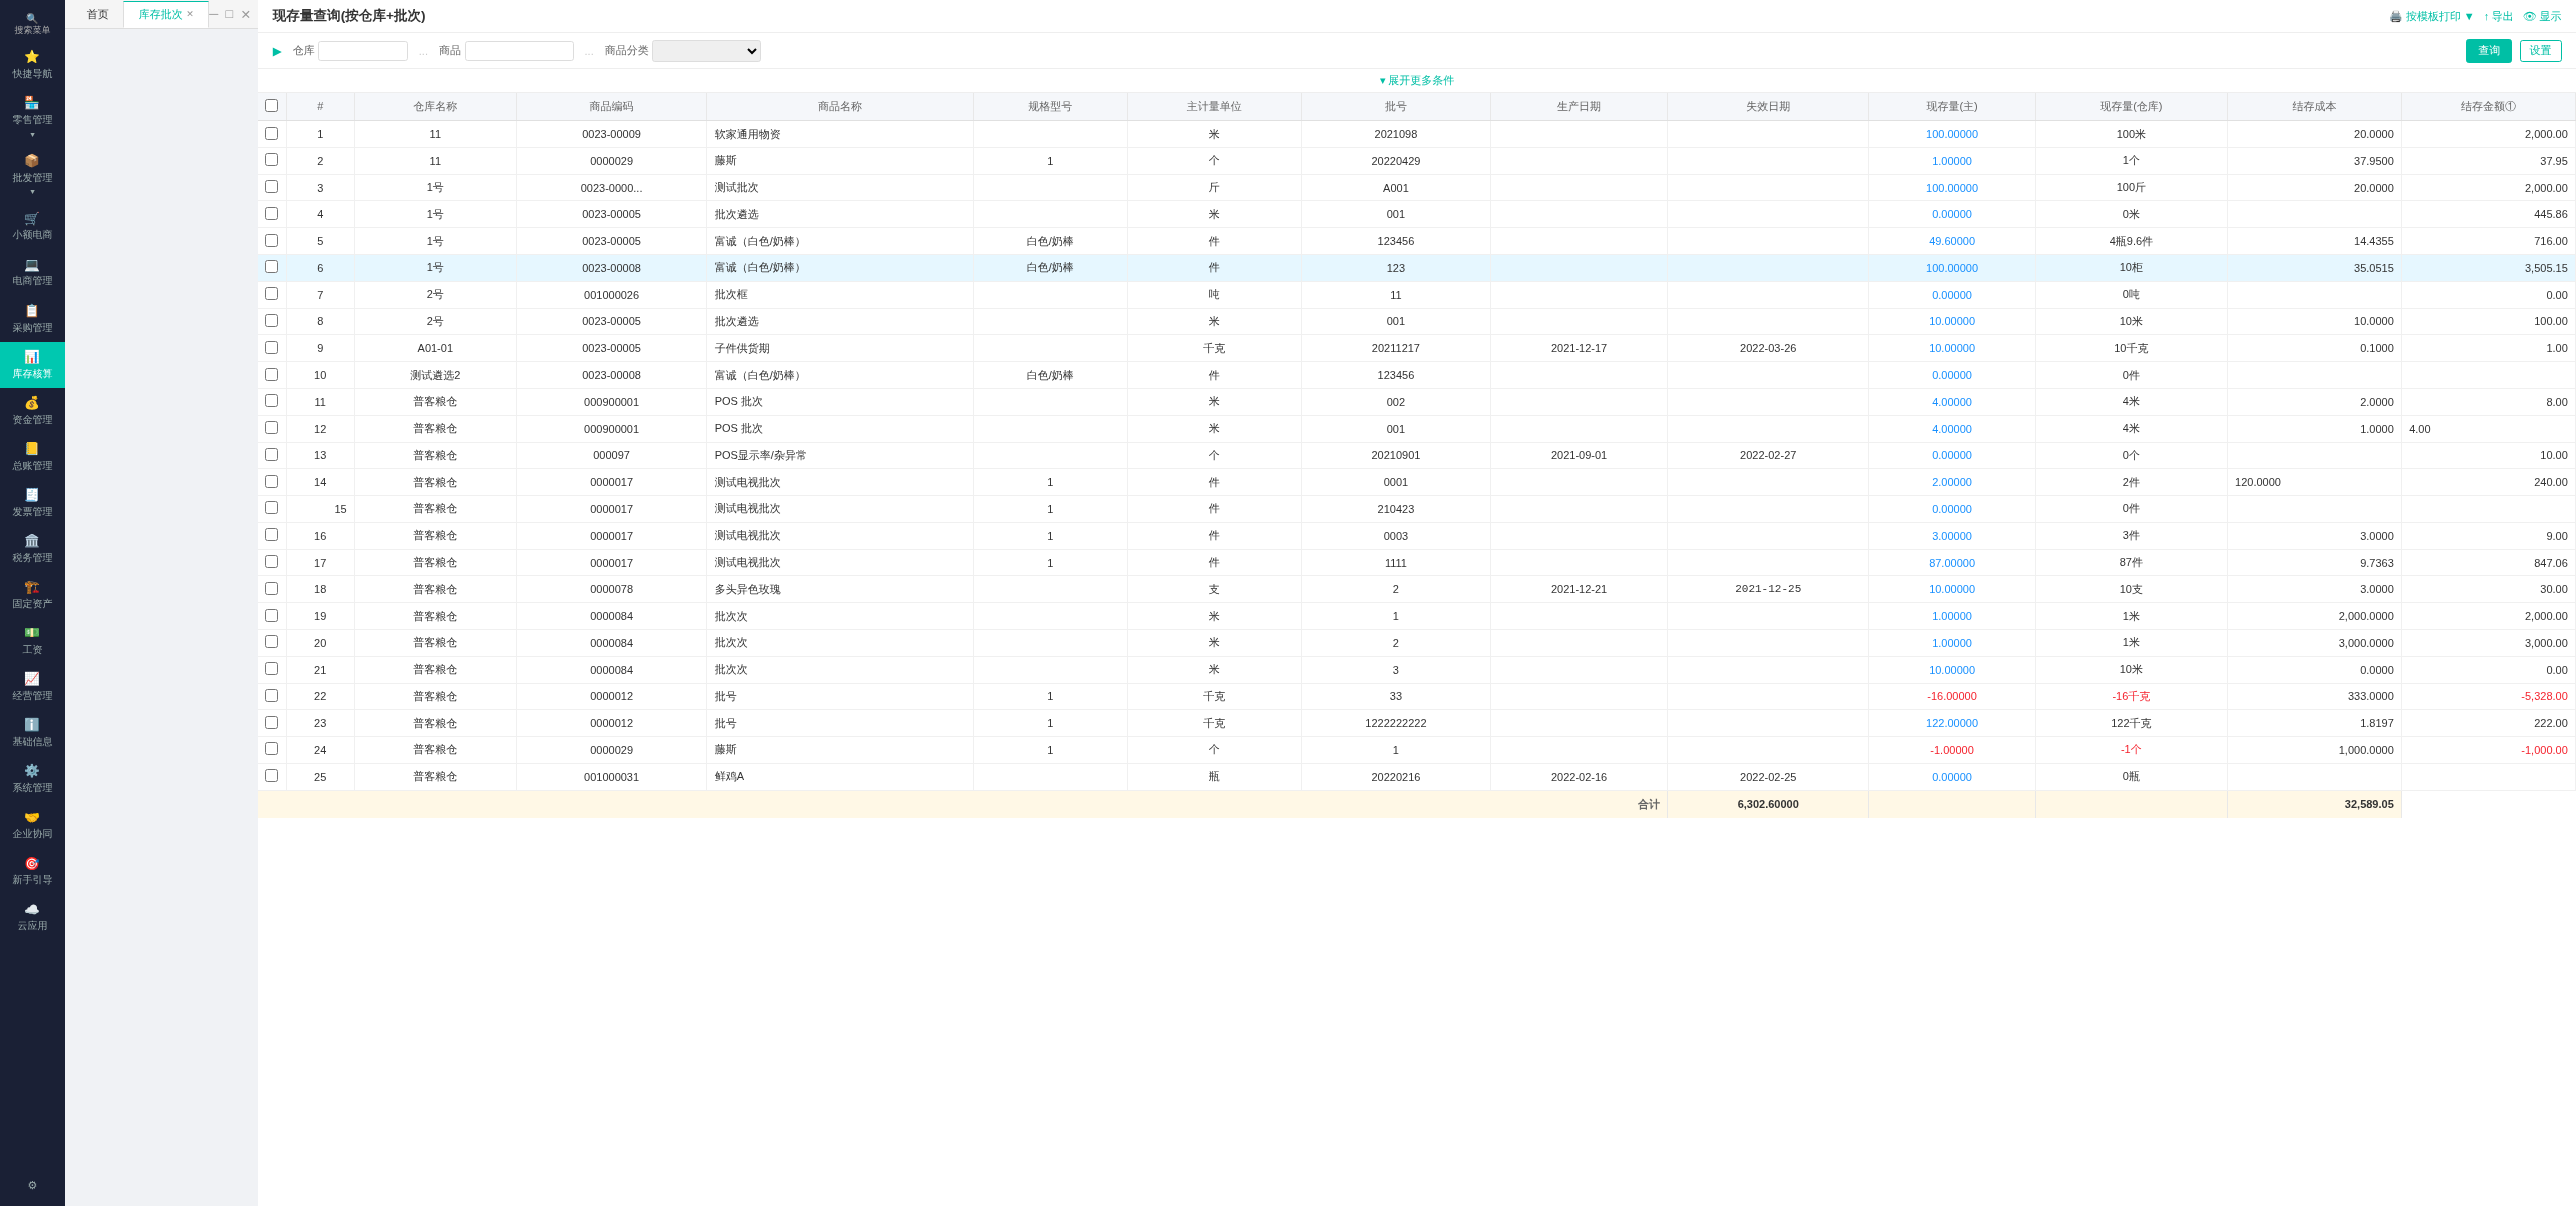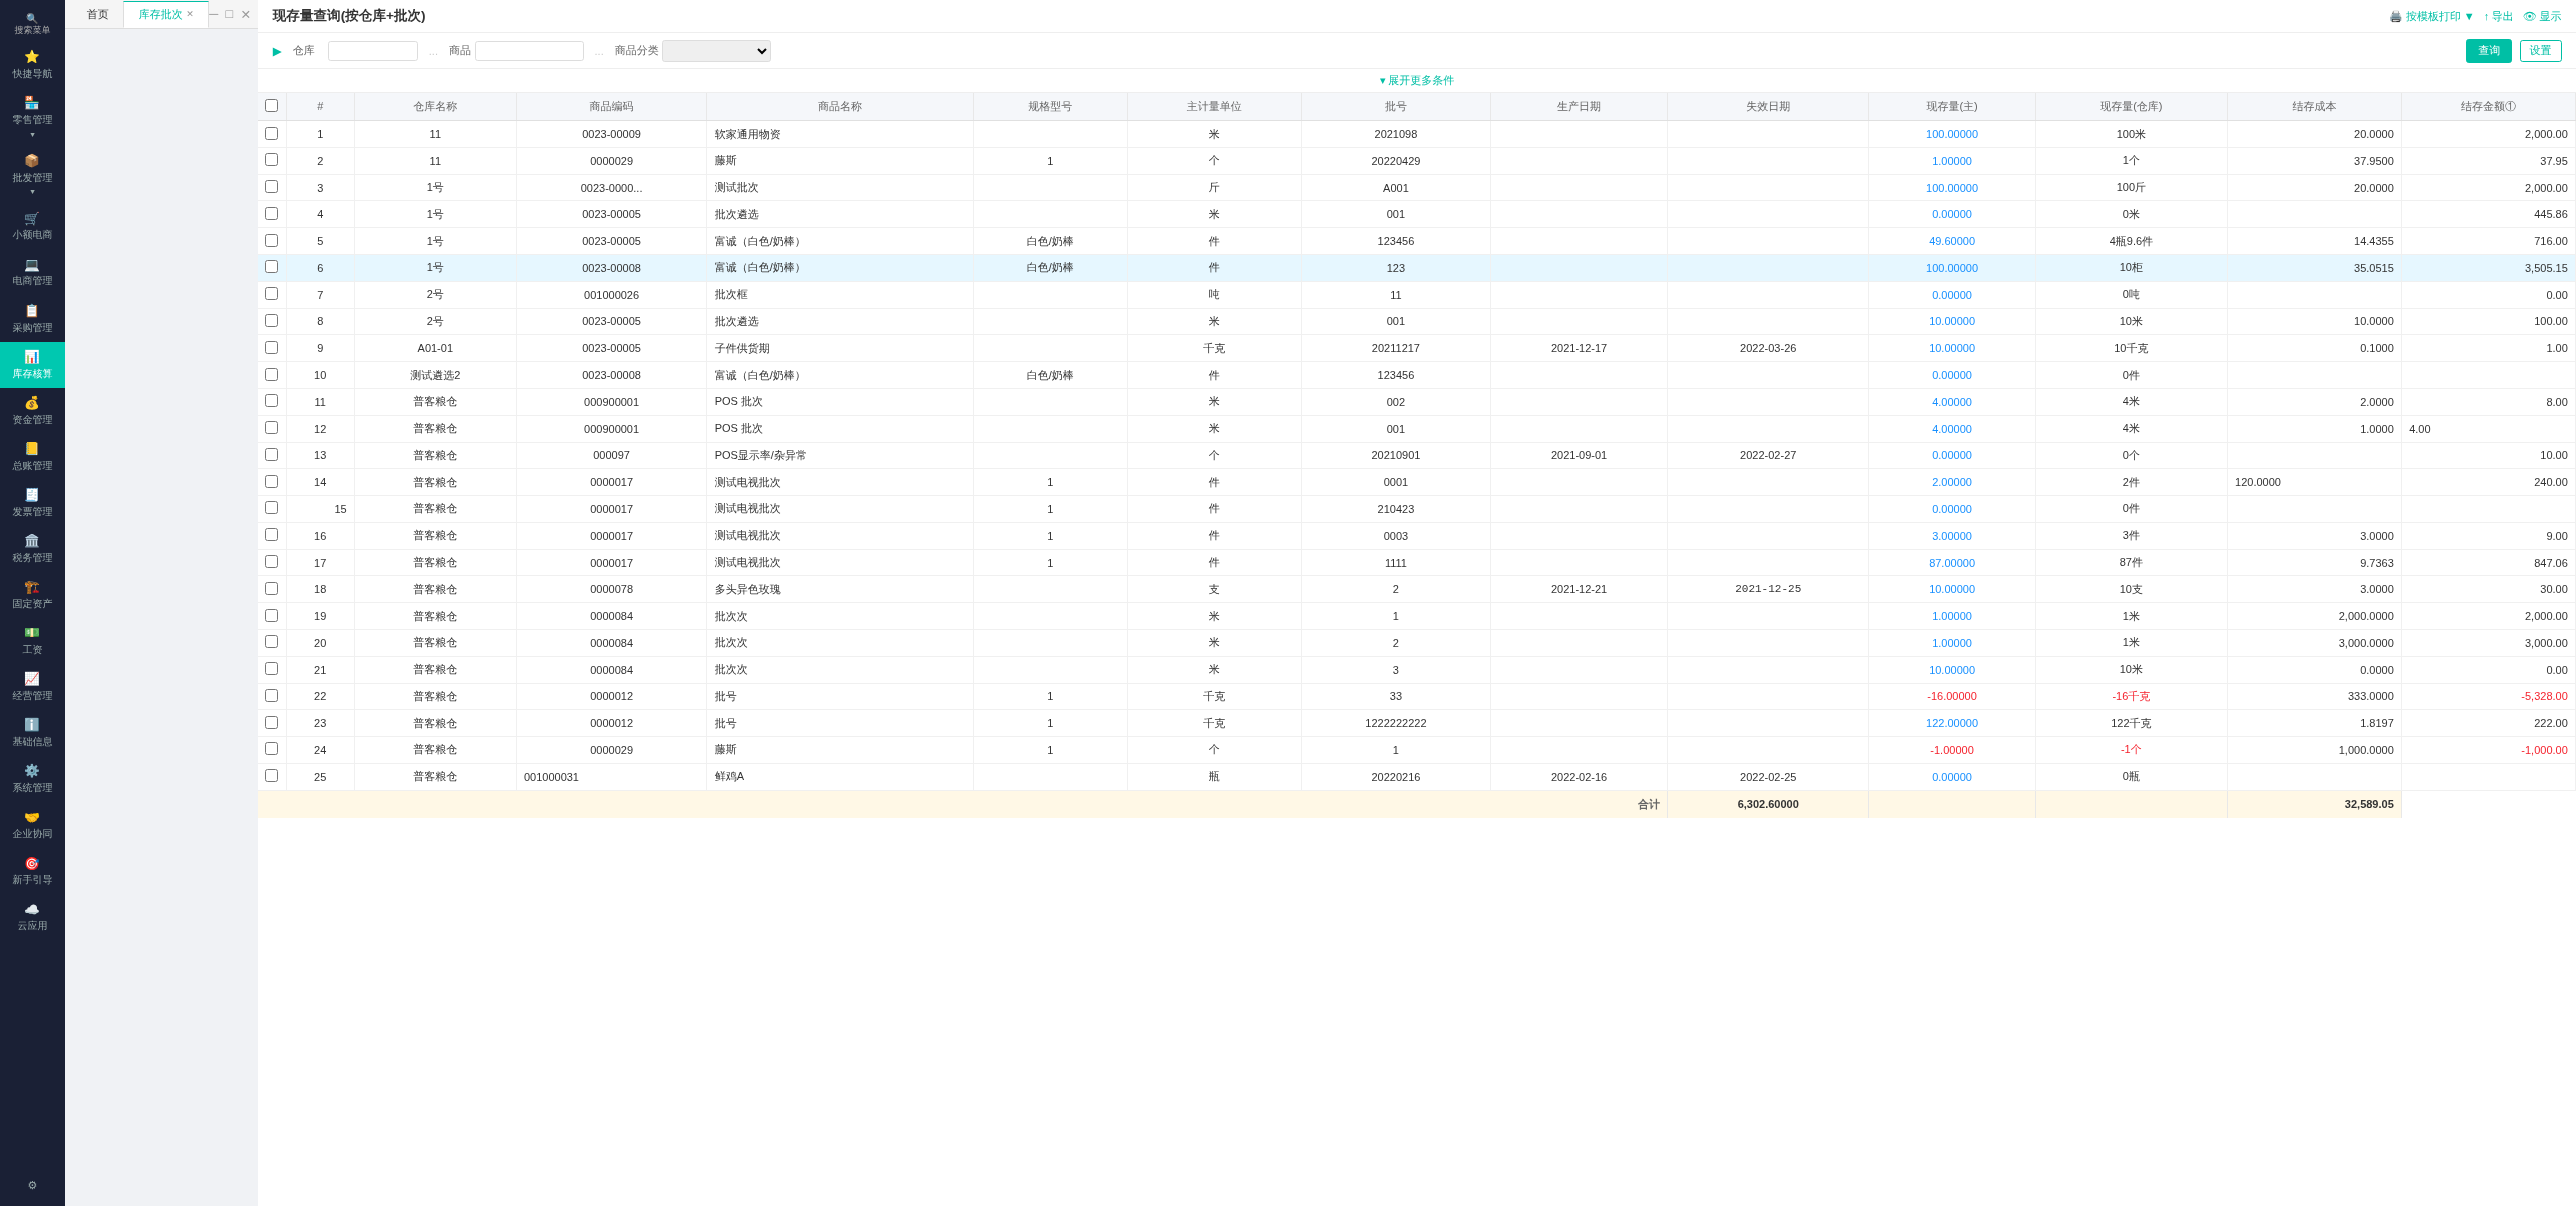--- a/index.html
+++ b/index.html
@@ -180,21 +180,21 @@
           <span>👁</span>
           <span>显示</span>
         </div>
       </div>
     </div>
 
     <div style="padding:5.4px 14.5px; border-bottom:0.9px solid #eee; display:flex; gap:11px; align-items:center; flex-wrap:wrap;">
       <div style="display:flex;align-items:center;gap:3.6px;">
         <span style="color:#00bfa5;font-size:11.8px;">▶</span>
       </div>
-      <div style="display:flex;align-items:center;gap:13px;">
+      <div style="display:flex;align-items:center;gap:3px;">
         <span style="color:#666;">仓库</span>
         <input type="text" style="border: 0.9px solid rgb(221, 221, 221); border-radius: 2.7px; padding: 2.7px 7.2px; font-size: 11px; width: 90px;" placeholder="">
       </div>
       <span style="color:#ccc;">...</span>
       <div style="display:flex;align-items:center;gap:3.6px;">
         <span style="color:#666;">商品</span>
         <input type="text" style="border: 0.9px solid rgb(221, 221, 221); border-radius: 2.7px; padding: 2.7px 7.2px; font-size: 11px; width: 109px;" placeholder="">
       </div>
       <span style="color:#ccc;">...</span>
       <div style="display:flex;align-items:center;gap:3.6px;">
@@ -618,21 +618,21 @@
               <td style="text-align: center;"></td>
               <td class="red" style="text-align: center;"><a class="num-link" style="color: rgb(245, 34, 45);">-1.00000</a></td>
               <td class="red">-1个</td>
               <td style="text-align: right;">1,000.0000</td>
               <td class="red" style="text-align: right;">-1,000.00</td>
             </tr>
             <tr>
               <td style="text-align: center;"><input type="checkbox" style=""></td>
               <td style="text-align: center;">25</td>
               <td style="text-align: center;">普客粮仓</td>
-              <td style="text-align: left;">001000031</td>
+              <td style="text-align: center;">001000031</td>
               <td style="text-align: left;">鲜鸡A</td>
               <td style="text-align: center;"></td>
               <td style="text-align: center;">瓶</td>
               <td style="text-align: center;">20220216</td>
               <td style="text-align: center;">2022-02-16</td>
               <td style="text-align: center;">2022-02-25</td>
               <td style="text-align: center;"><a class="num-link" style="color: rgb(24, 144, 255);">0.00000</a></td>
               <td>0瓶</td>
               <td style="text-align: right;"></td>
               <td style="text-align: right;"></td>

